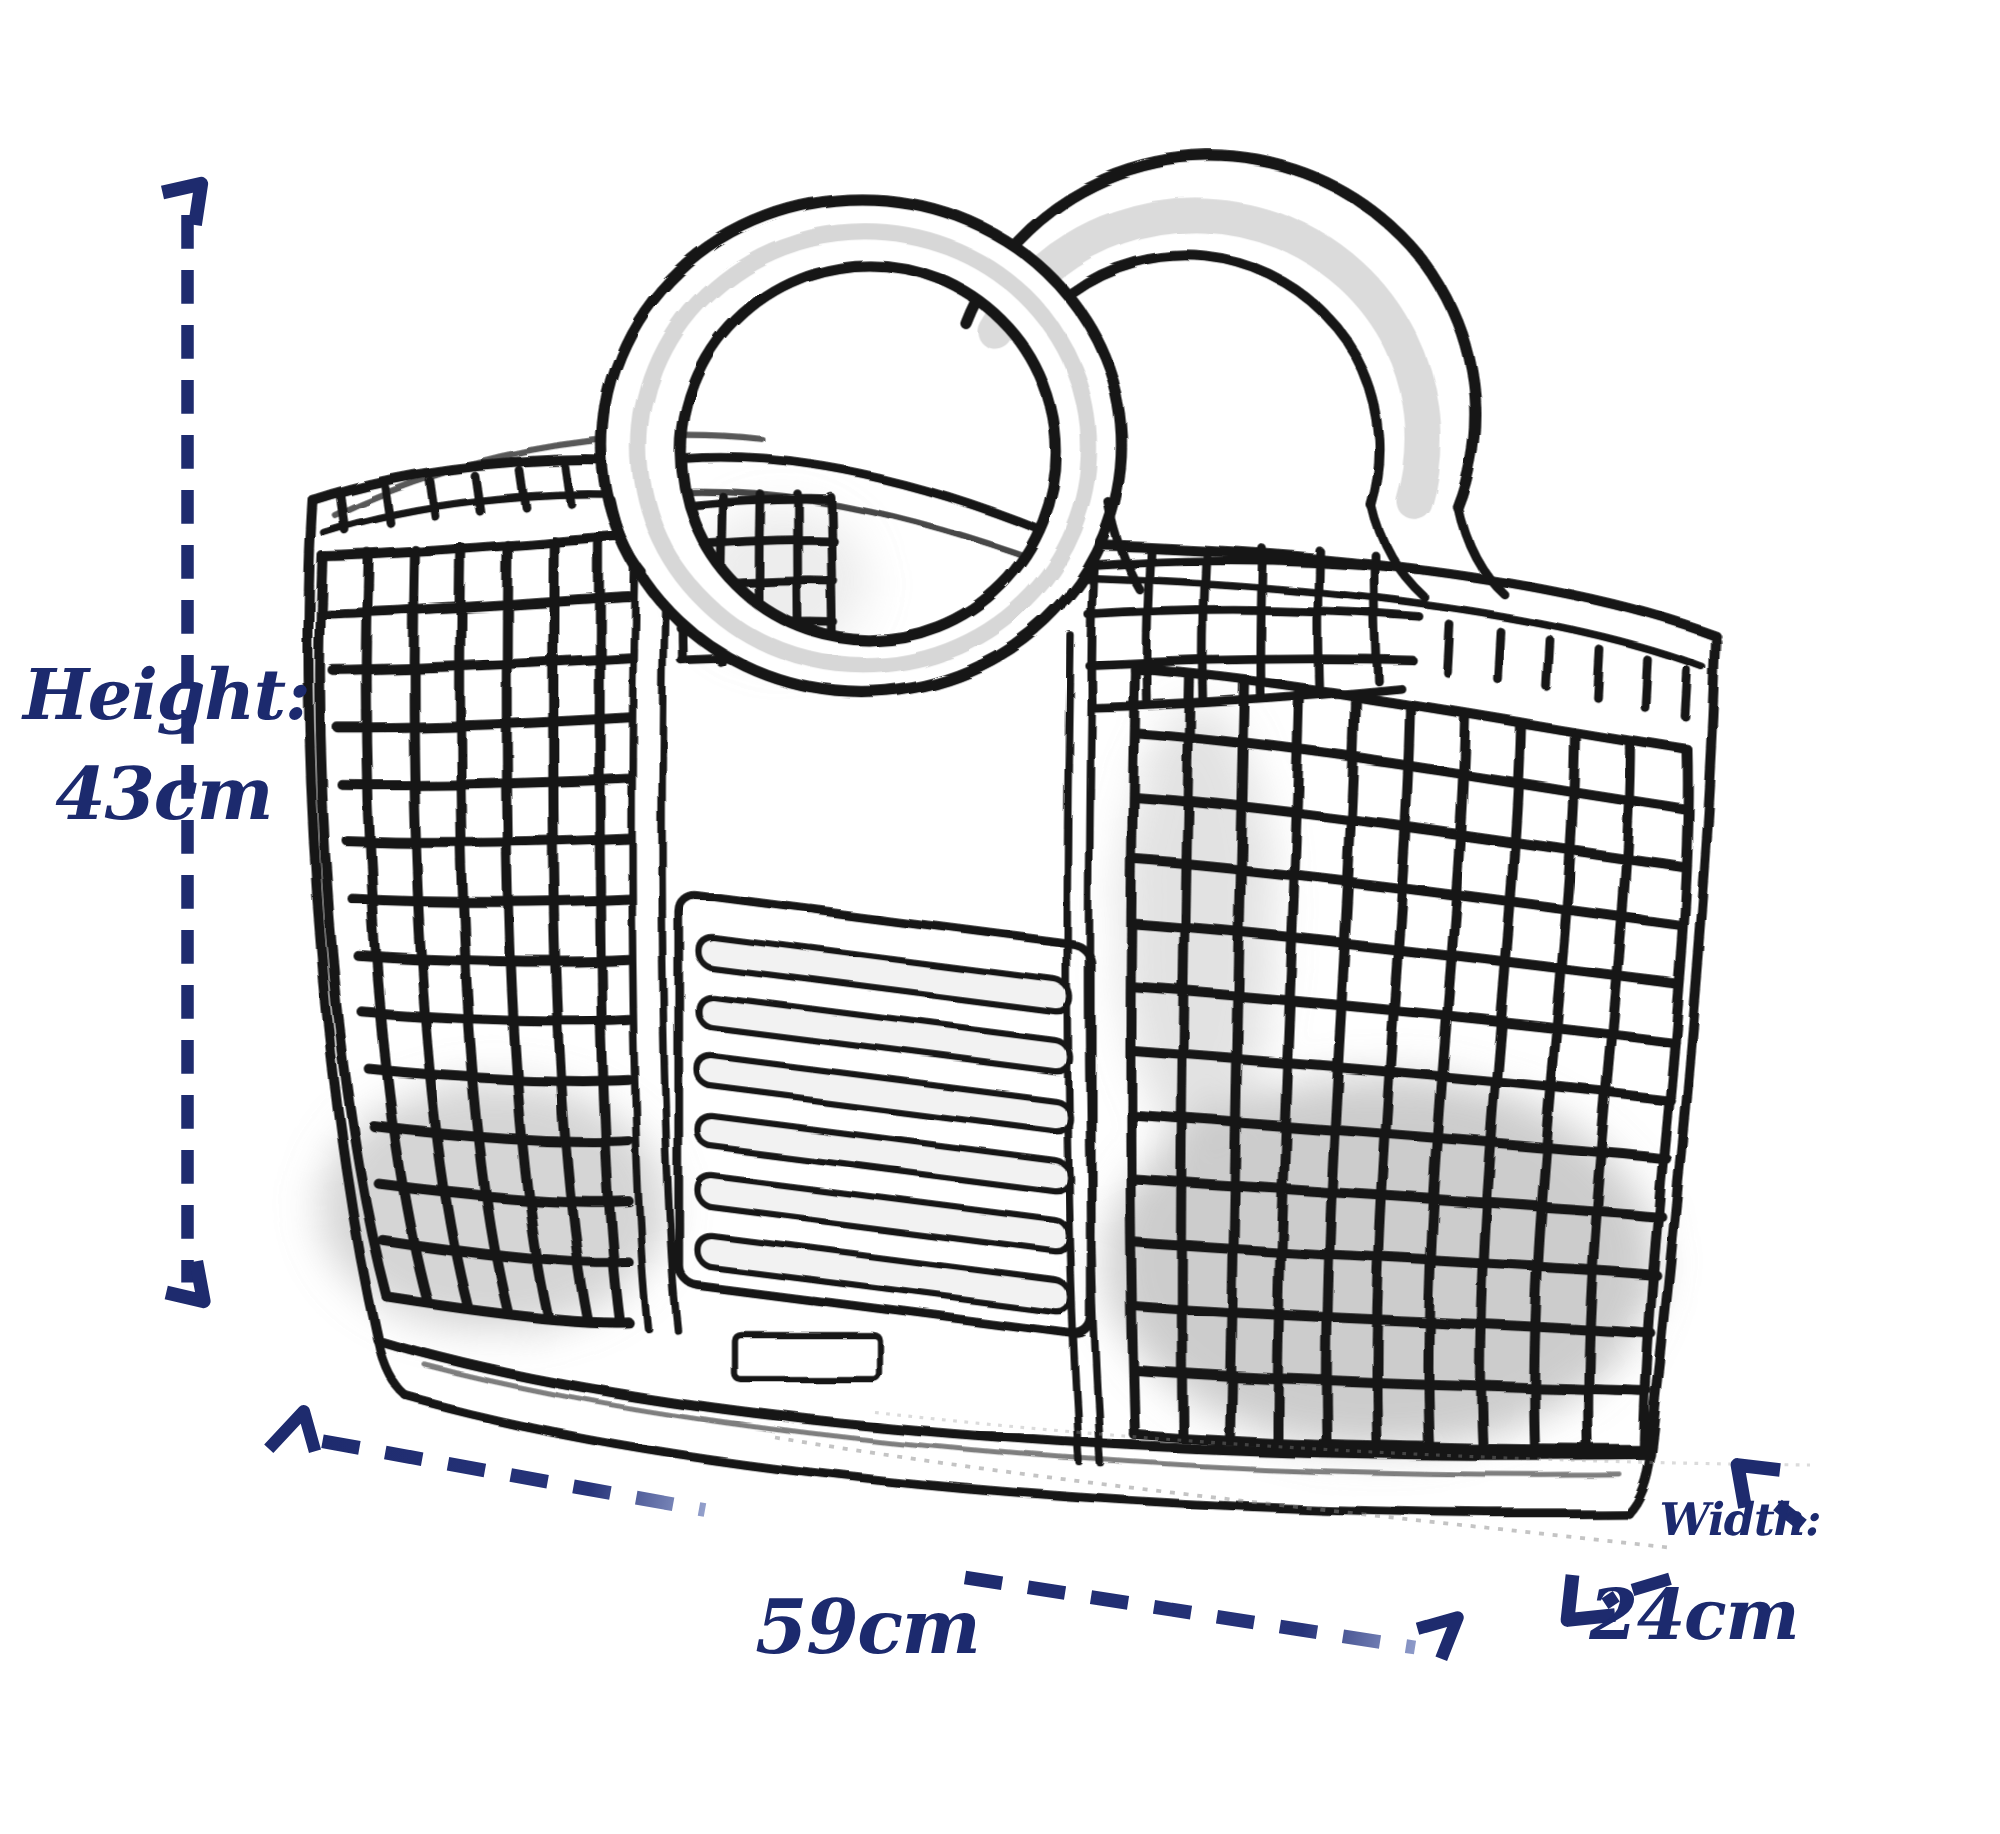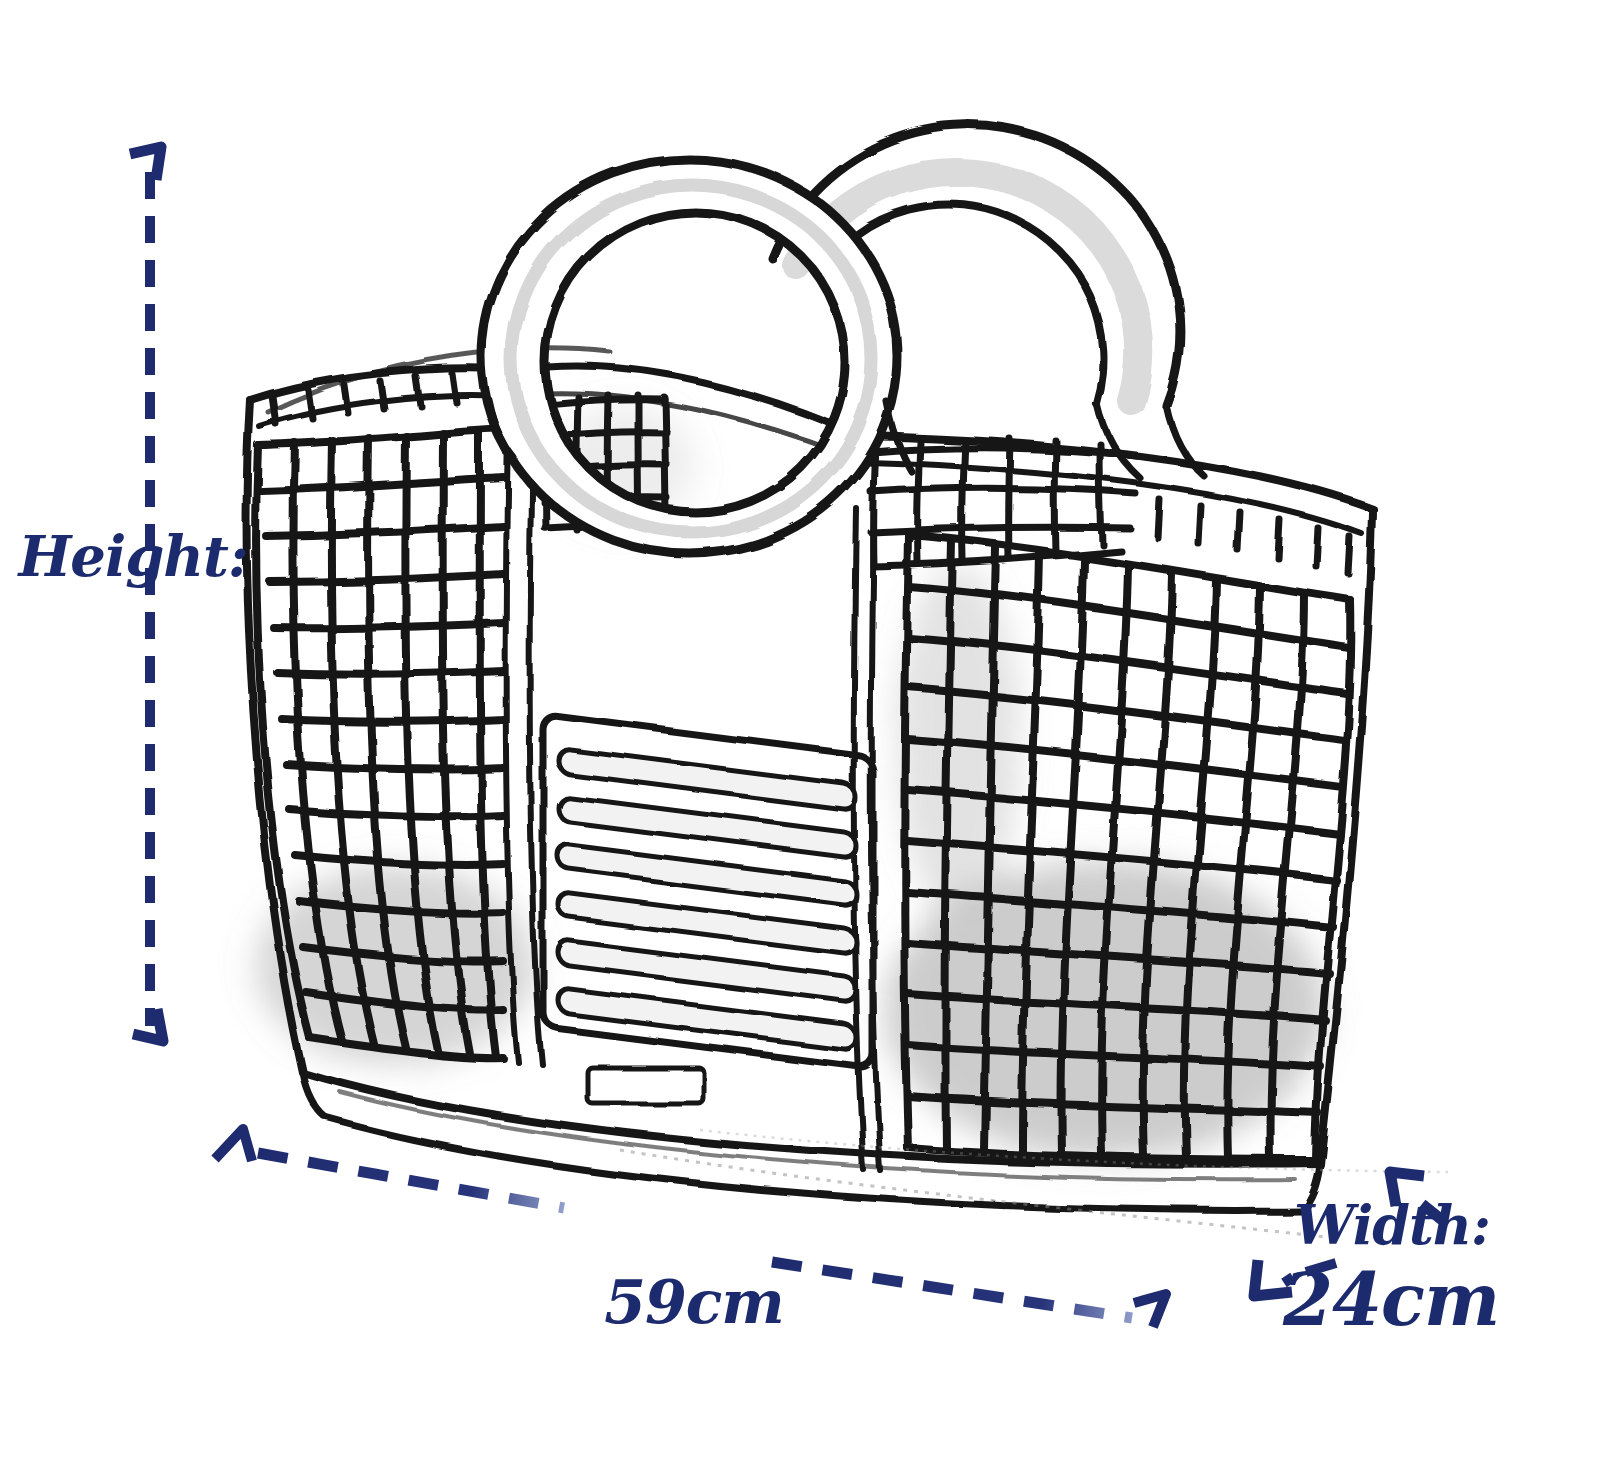--- a/index.html
+++ b/index.html
@@ -18,22 +18,22 @@
     font-style:italic;
     font-weight:700;
     white-space:nowrap;
     line-height:1;
     letter-spacing:-1px;
   }
   .lbl-h1{left:133px;top:528px;font-size:56px;}
   .lbl-h2{left:131px;top:606px;font-size:58px;}
   .lbl-l1{left:672px;top:1194px;font-size:60px;}
   .lbl-l2{left:678px;top:1272px;font-size:60px;margin-left:16px;}
-  .lbl-w1{left:1392px;top:1198px;font-size:54px;}
-  .lbl-w2{left:1391px;top:1264px;font-size:72px;}
+  .lbl-w1{left:1392px;top:1198px;font-size:36px;}
+  .lbl-w2{left:1355px;top:1264px;font-size:56px;}
 </style>
 </head>
 <body>
 
 <div class="canvas">
 
   <svg class="sketch-svg" width="1600" height="1467" viewBox="0 0 1600 1467">
     <defs>
       <filter id="rough" x="-6%" y="-6%" width="112%" height="112%">
         <feTurbulence type="fractalNoise" baseFrequency="0.013 0.021" numOctaves="2" seed="7" result="n"></feTurbulence>
@@ -199,17 +199,18 @@
       <g>
         <path d="M 1424 1176 L 1390 1172 L 1396 1206" stroke-width="11"></path>
         <path d="M 1422 1204 L 1442 1220" stroke-width="11"></path>
         <path d="M 1258 1260 L 1254 1296 L 1292 1292" stroke-width="11"></path>
         <path d="M 1284 1283 L 1293 1277 M 1306 1272 L 1336 1263" stroke-width="10"></path>
       </g>
     </g>
   </svg>
 
   <div class="dim-label lbl-h1">Height:</div>
+  <div class="dim-label lbl-h2">43cm</div>
   <div class="dim-label lbl-l2">59cm</div>
   <div class="dim-label lbl-w1">Width:</div>
   <div class="dim-label lbl-w2">24cm</div>
 
 </div>
 
 </body></html>

